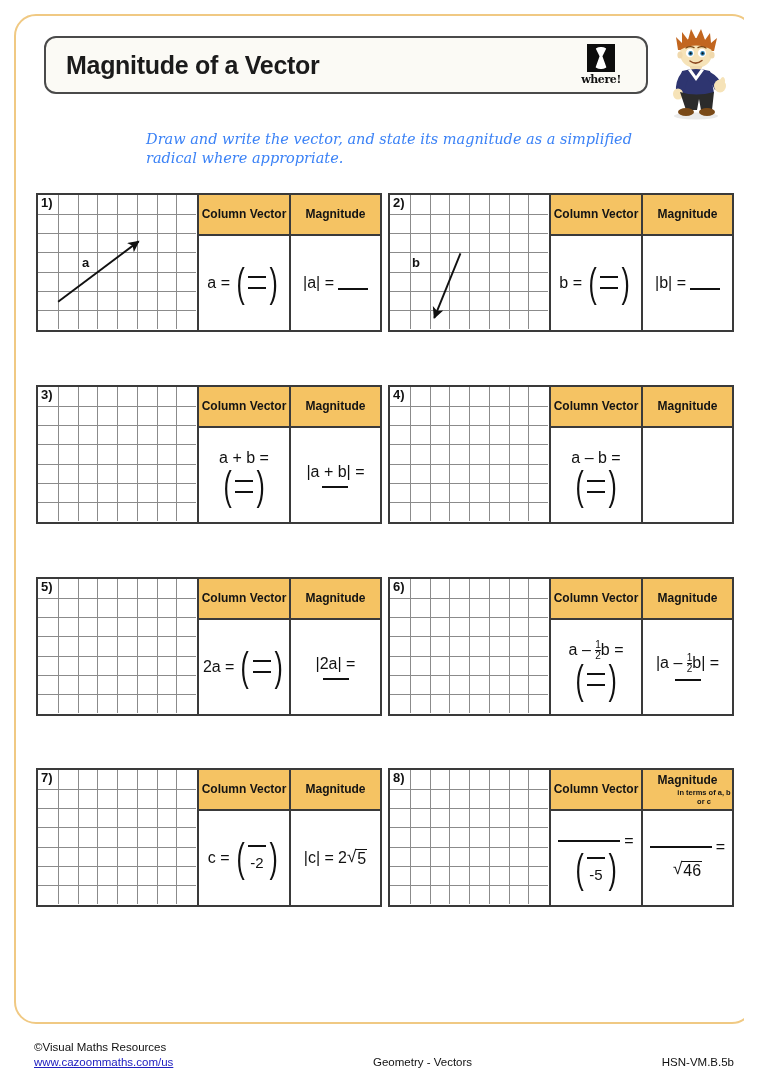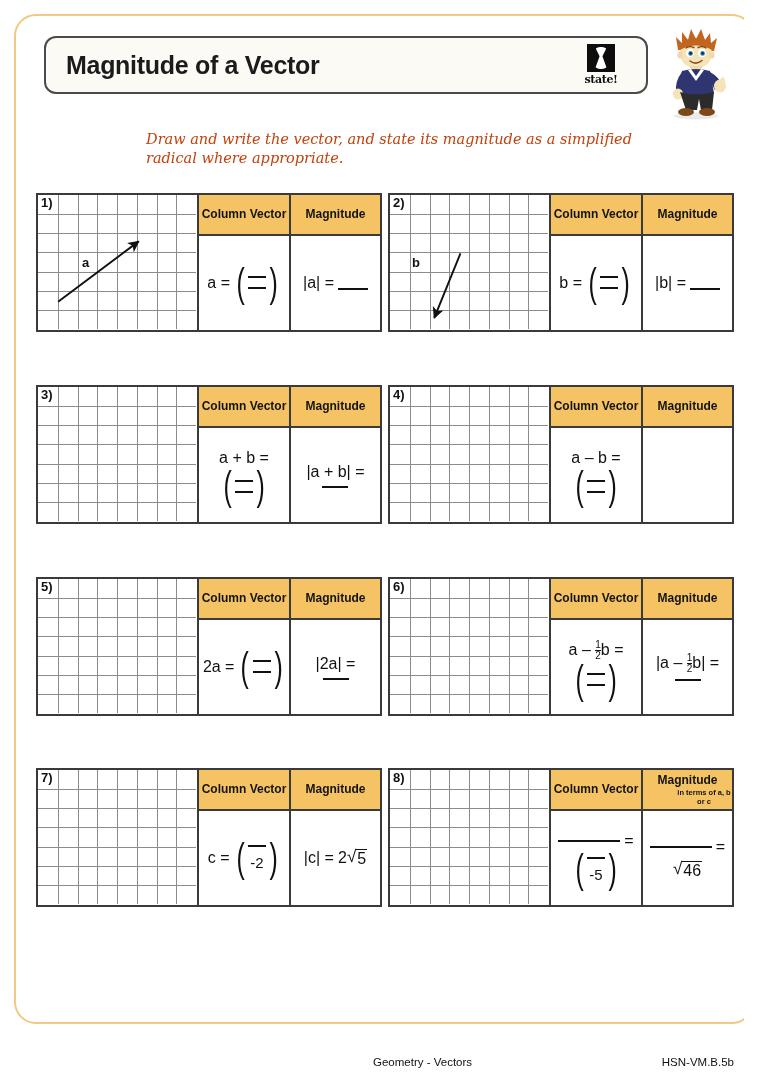--- a/index.html
+++ b/index.html
@@ -52,21 +52,21 @@
     background:#fbdec6;border-radius:10px;
     display:flex;align-items:center;justify-content:center;
   }
   .section-pill span{
     font-family:"DejaVu Serif", serif;font-weight:bold;font-style:italic;
     font-size:15px;color:#1b1b1b;
   }
   .instructions{
     position:absolute;left:146px;top:130px;width:520px;
     font-family:"DejaVu Serif", serif;font-style:italic;font-size:14.5px;
-    line-height:19px;color:#c2410c;
+    line-height:19px;color:#3b82f6;
   }
 
   
   .qblock{position:absolute;width:346px;height:139px;display:flex;}
   .qgrid{
     position:relative;width:163px;height:139px;
     border:2.5px solid #3a3a3a;box-sizing:border-box;background:#fff;
   }
   .qgrid .gl{position:absolute;background:#8b8b8b;}
   .qnum{
@@ -136,21 +136,21 @@
 <body>
 
 <div class="page">
 
   <div class="page-frame"></div>
 
   <div class="title-box">
     <div class="title-text">Magnitude of a Vector</div>
     <div class="logo">
       <div class="logo-mark"></div>
-      <div class="logo-word">state!</div>
+      <div class="logo-word">where!</div>
     </div>
   </div>
 
   <svg class="mascot" viewBox="0 0 72 96">
     <ellipse cx="36" cy="92" rx="22" ry="3.5" fill="#d8d8d8" opacity="0.55"></ellipse>
 
     <path d="M18 26 L16 13 L22 19 L22 8 L28 16 L31 5 L36 15 L41 5 L45 16 L50 9 L51 19 L57 14 L54 27 Z" fill="#c2661f"></path>
 
     <ellipse cx="36" cy="30" rx="16" ry="14" fill="#f6e3b8"></ellipse>
     <path d="M20 26 q16 -9 32 0 q-2 -12 -16 -12 q-14 0 -16 12 Z" fill="#c2661f"></path>
@@ -611,17 +611,21 @@
                   <span class="rbody">46</span>
                 </span>
               </div>
             </div>
           </div>
         </div>
       </div>
     </div>
 
   <div class="footer">
+    <div class="f-left">
+      <span>©Visual Maths Resources</span>
+      <a class="f-link" href="#">www.cazoommaths.com/us</a>
+    </div>
     <div class="f-mid">Geometry - Vectors</div>
     <div class="f-right">HSN-VM.B.5b</div>
   </div>
 
 </div>
 
 </body></html>

